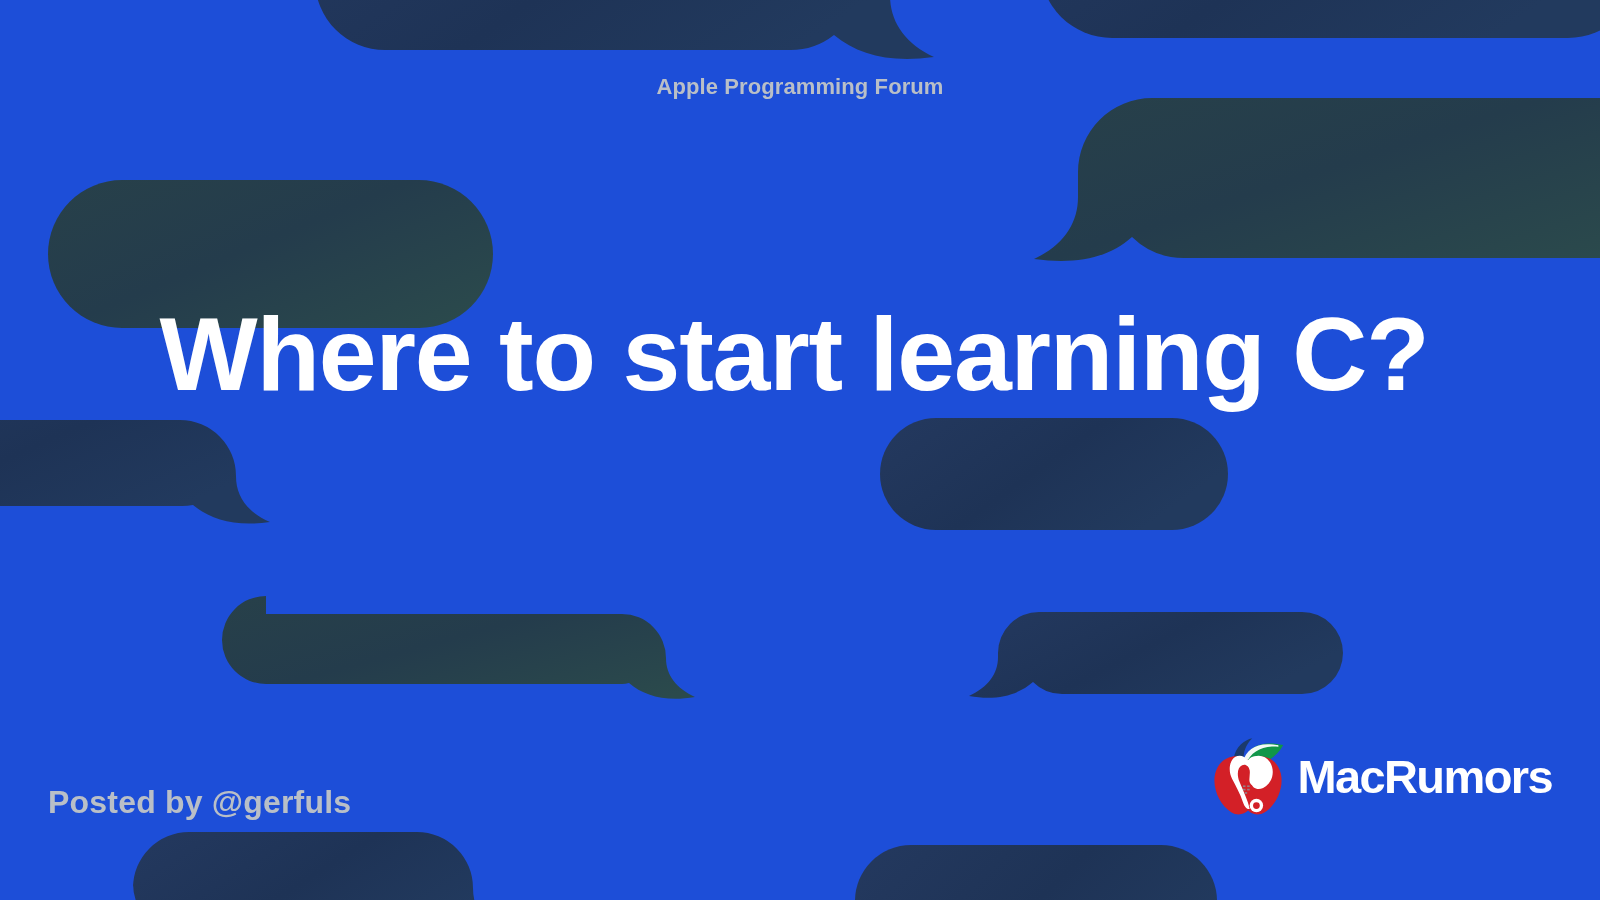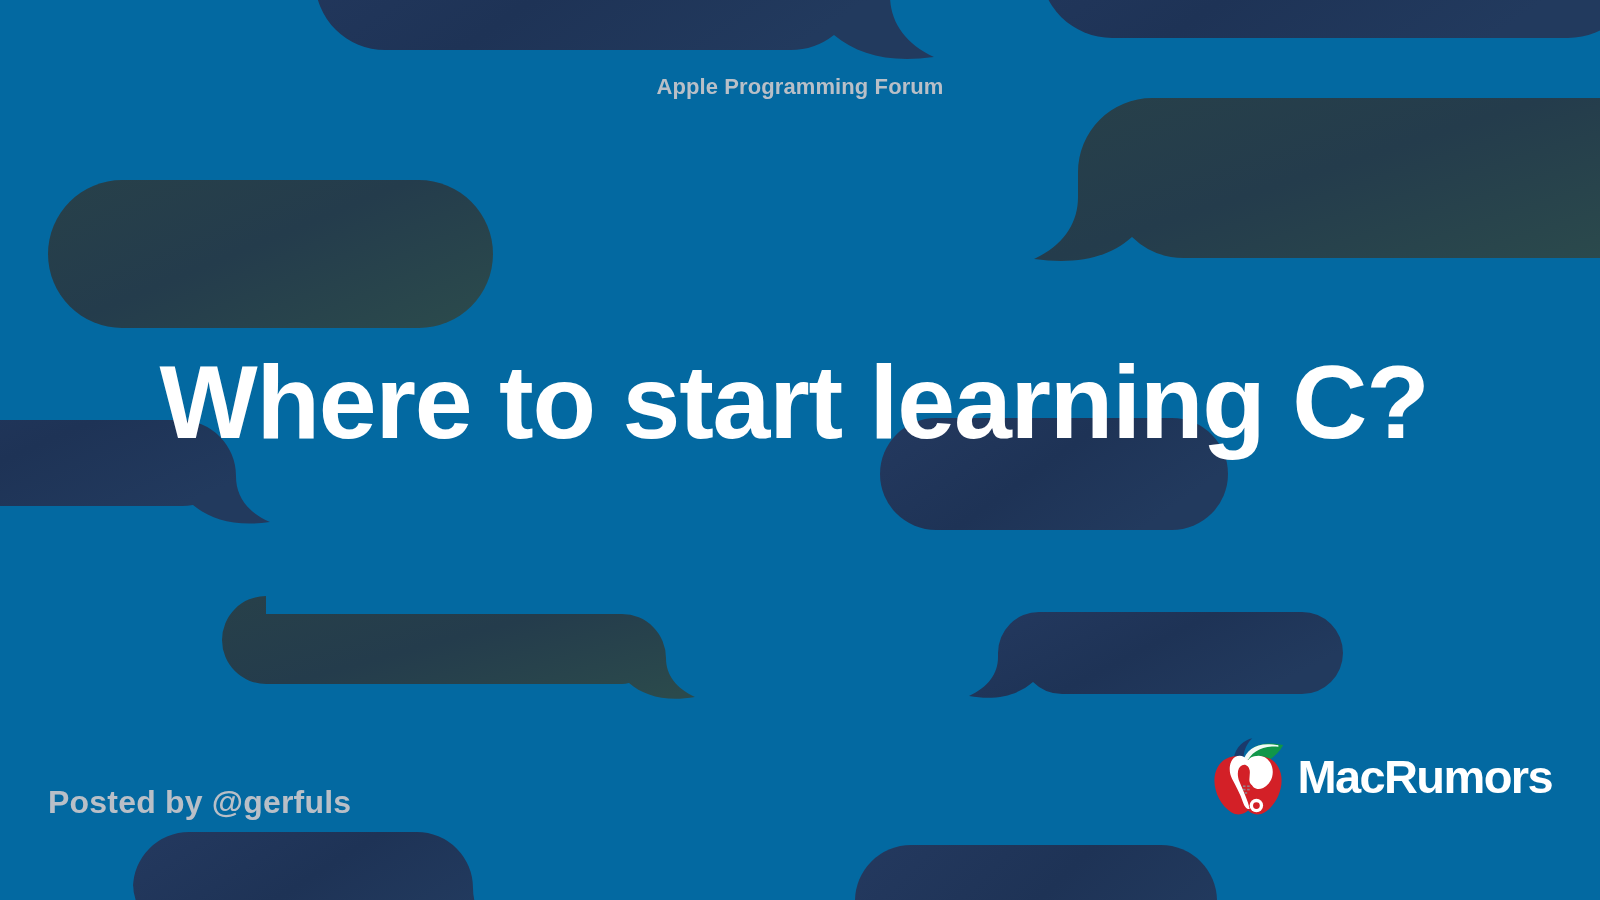--- a/index.html
+++ b/index.html
@@ -5,21 +5,21 @@
   * { margin:0; padding:0; box-sizing:border-box; }
   html, body {
     width:1600px; height:900px;
     background:#14294a;
     font-family:"Liberation Sans", sans-serif;
     overflow:hidden;
   }
   #card {
     position:relative;
     width:1600px; height:900px;
-    background:#0369a1;
+    background:#1d4ed8;
     overflow:hidden;
   }
   
   #bubbles {
     position:absolute; inset:0;
     width:1600px; height:900px;
     pointer-events:none;
   }
   
   #content {
@@ -39,21 +39,20 @@
   .title {
     position:absolute;
     left:108px; right:120px;
     top:288px;
     text-align:center;
     color:#ffffff;
     font-size:104px;
     font-weight:bold;
     line-height:1.28;
     letter-spacing:-1.2px;
-    margin-top:48px;
   }
   .posted-by {
     position:absolute;
     left:48px;
     top:784px;
     font-size:32px;
     font-weight:bold;
     color:#b9bfc7;
     letter-spacing:.2px;
   }

